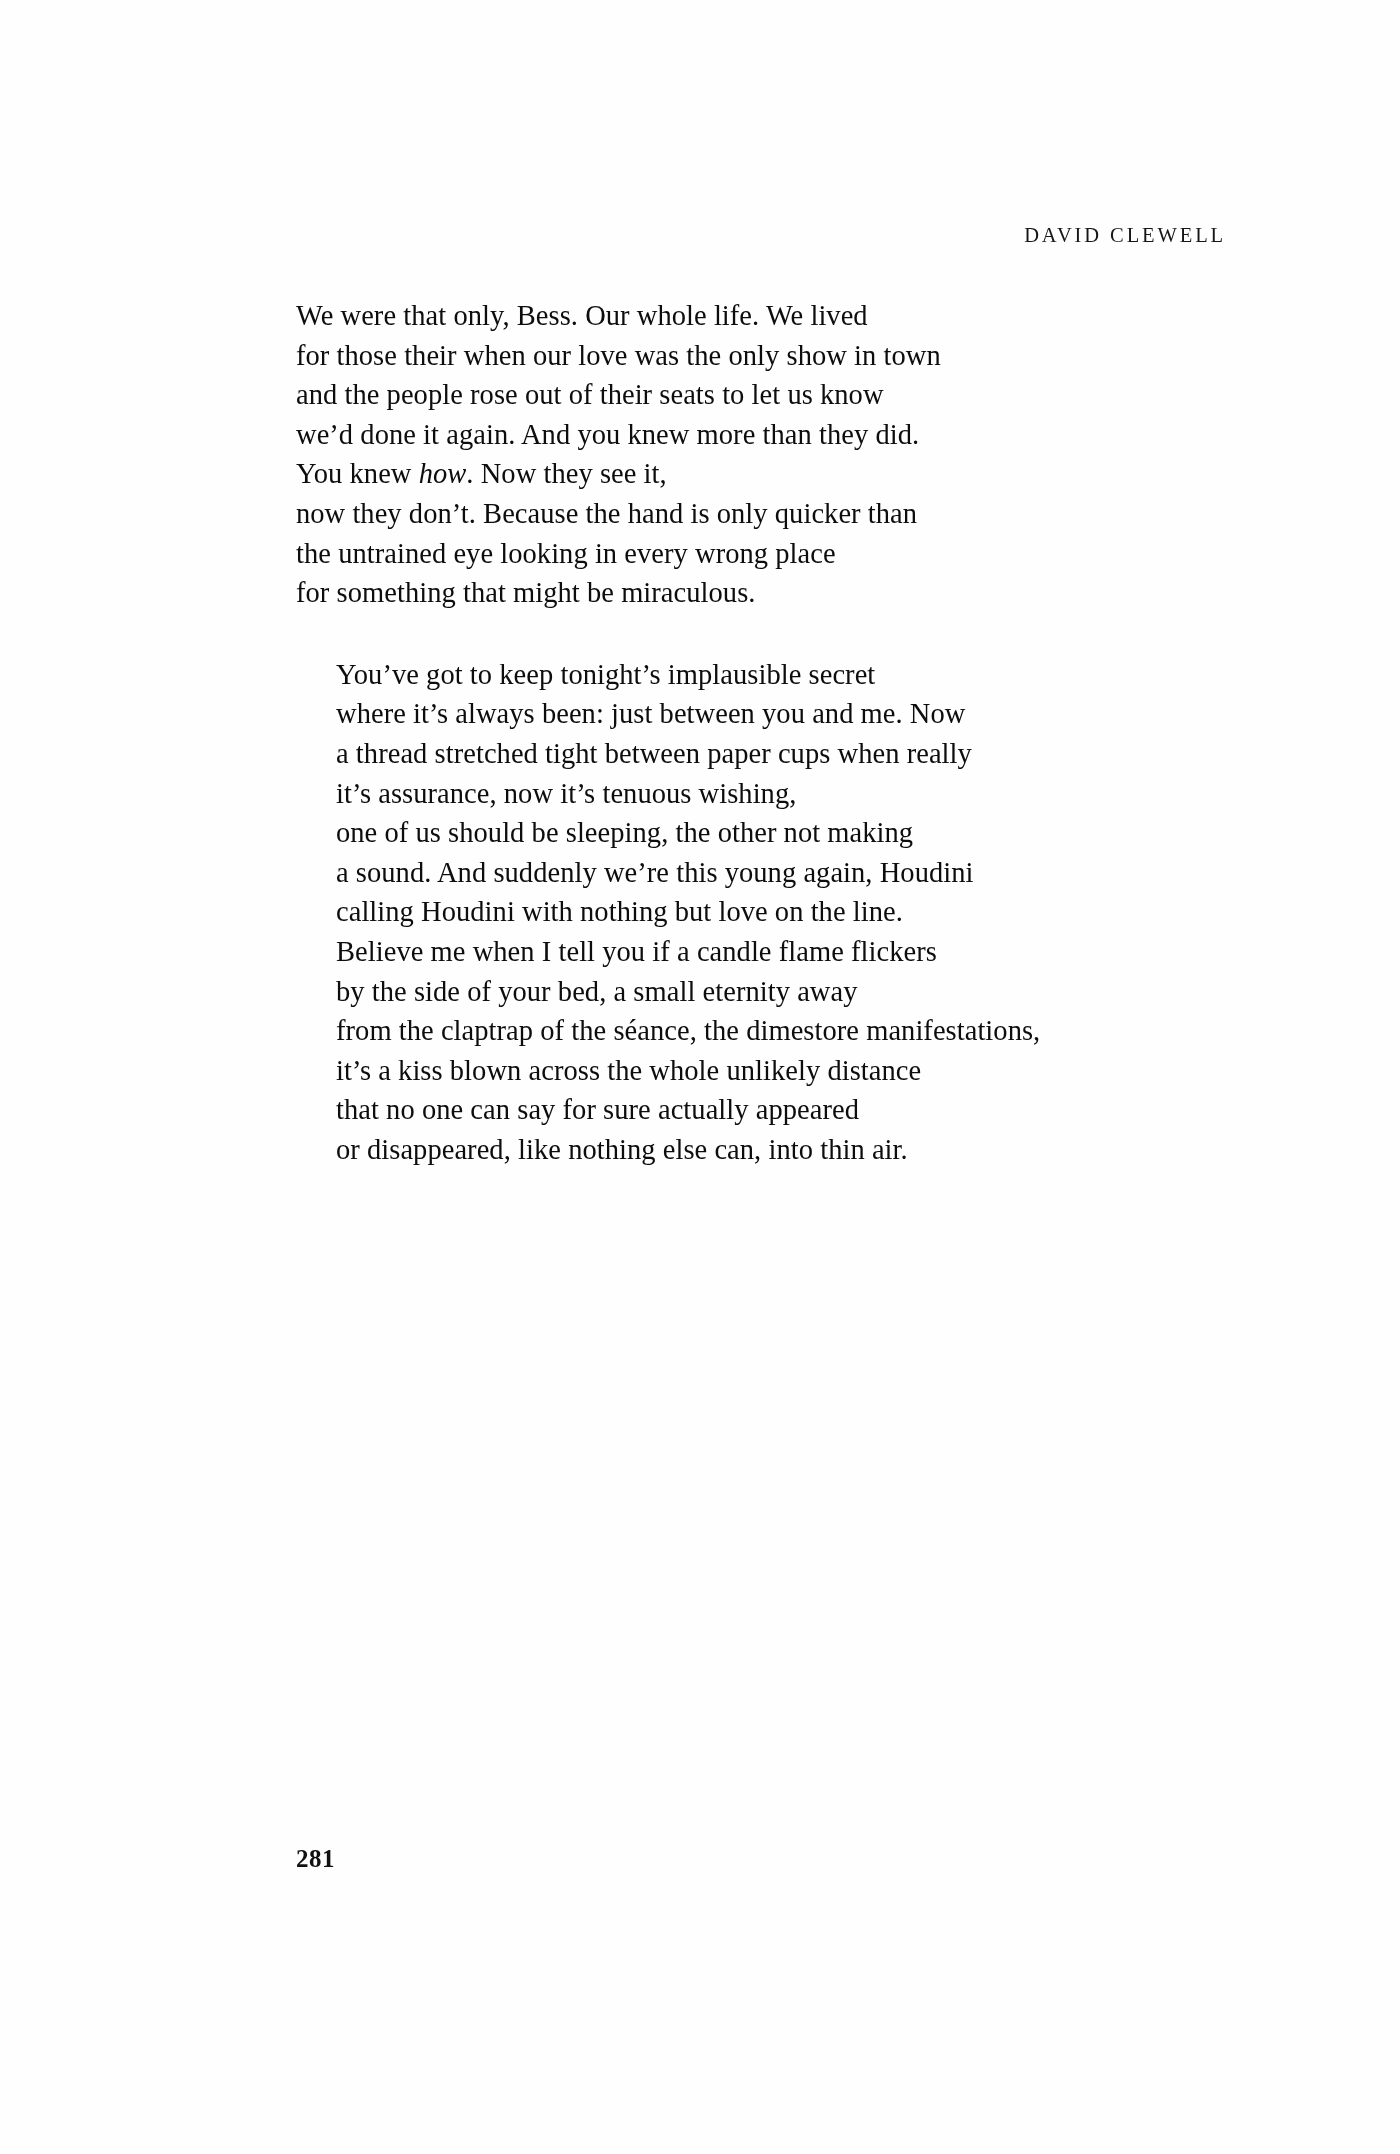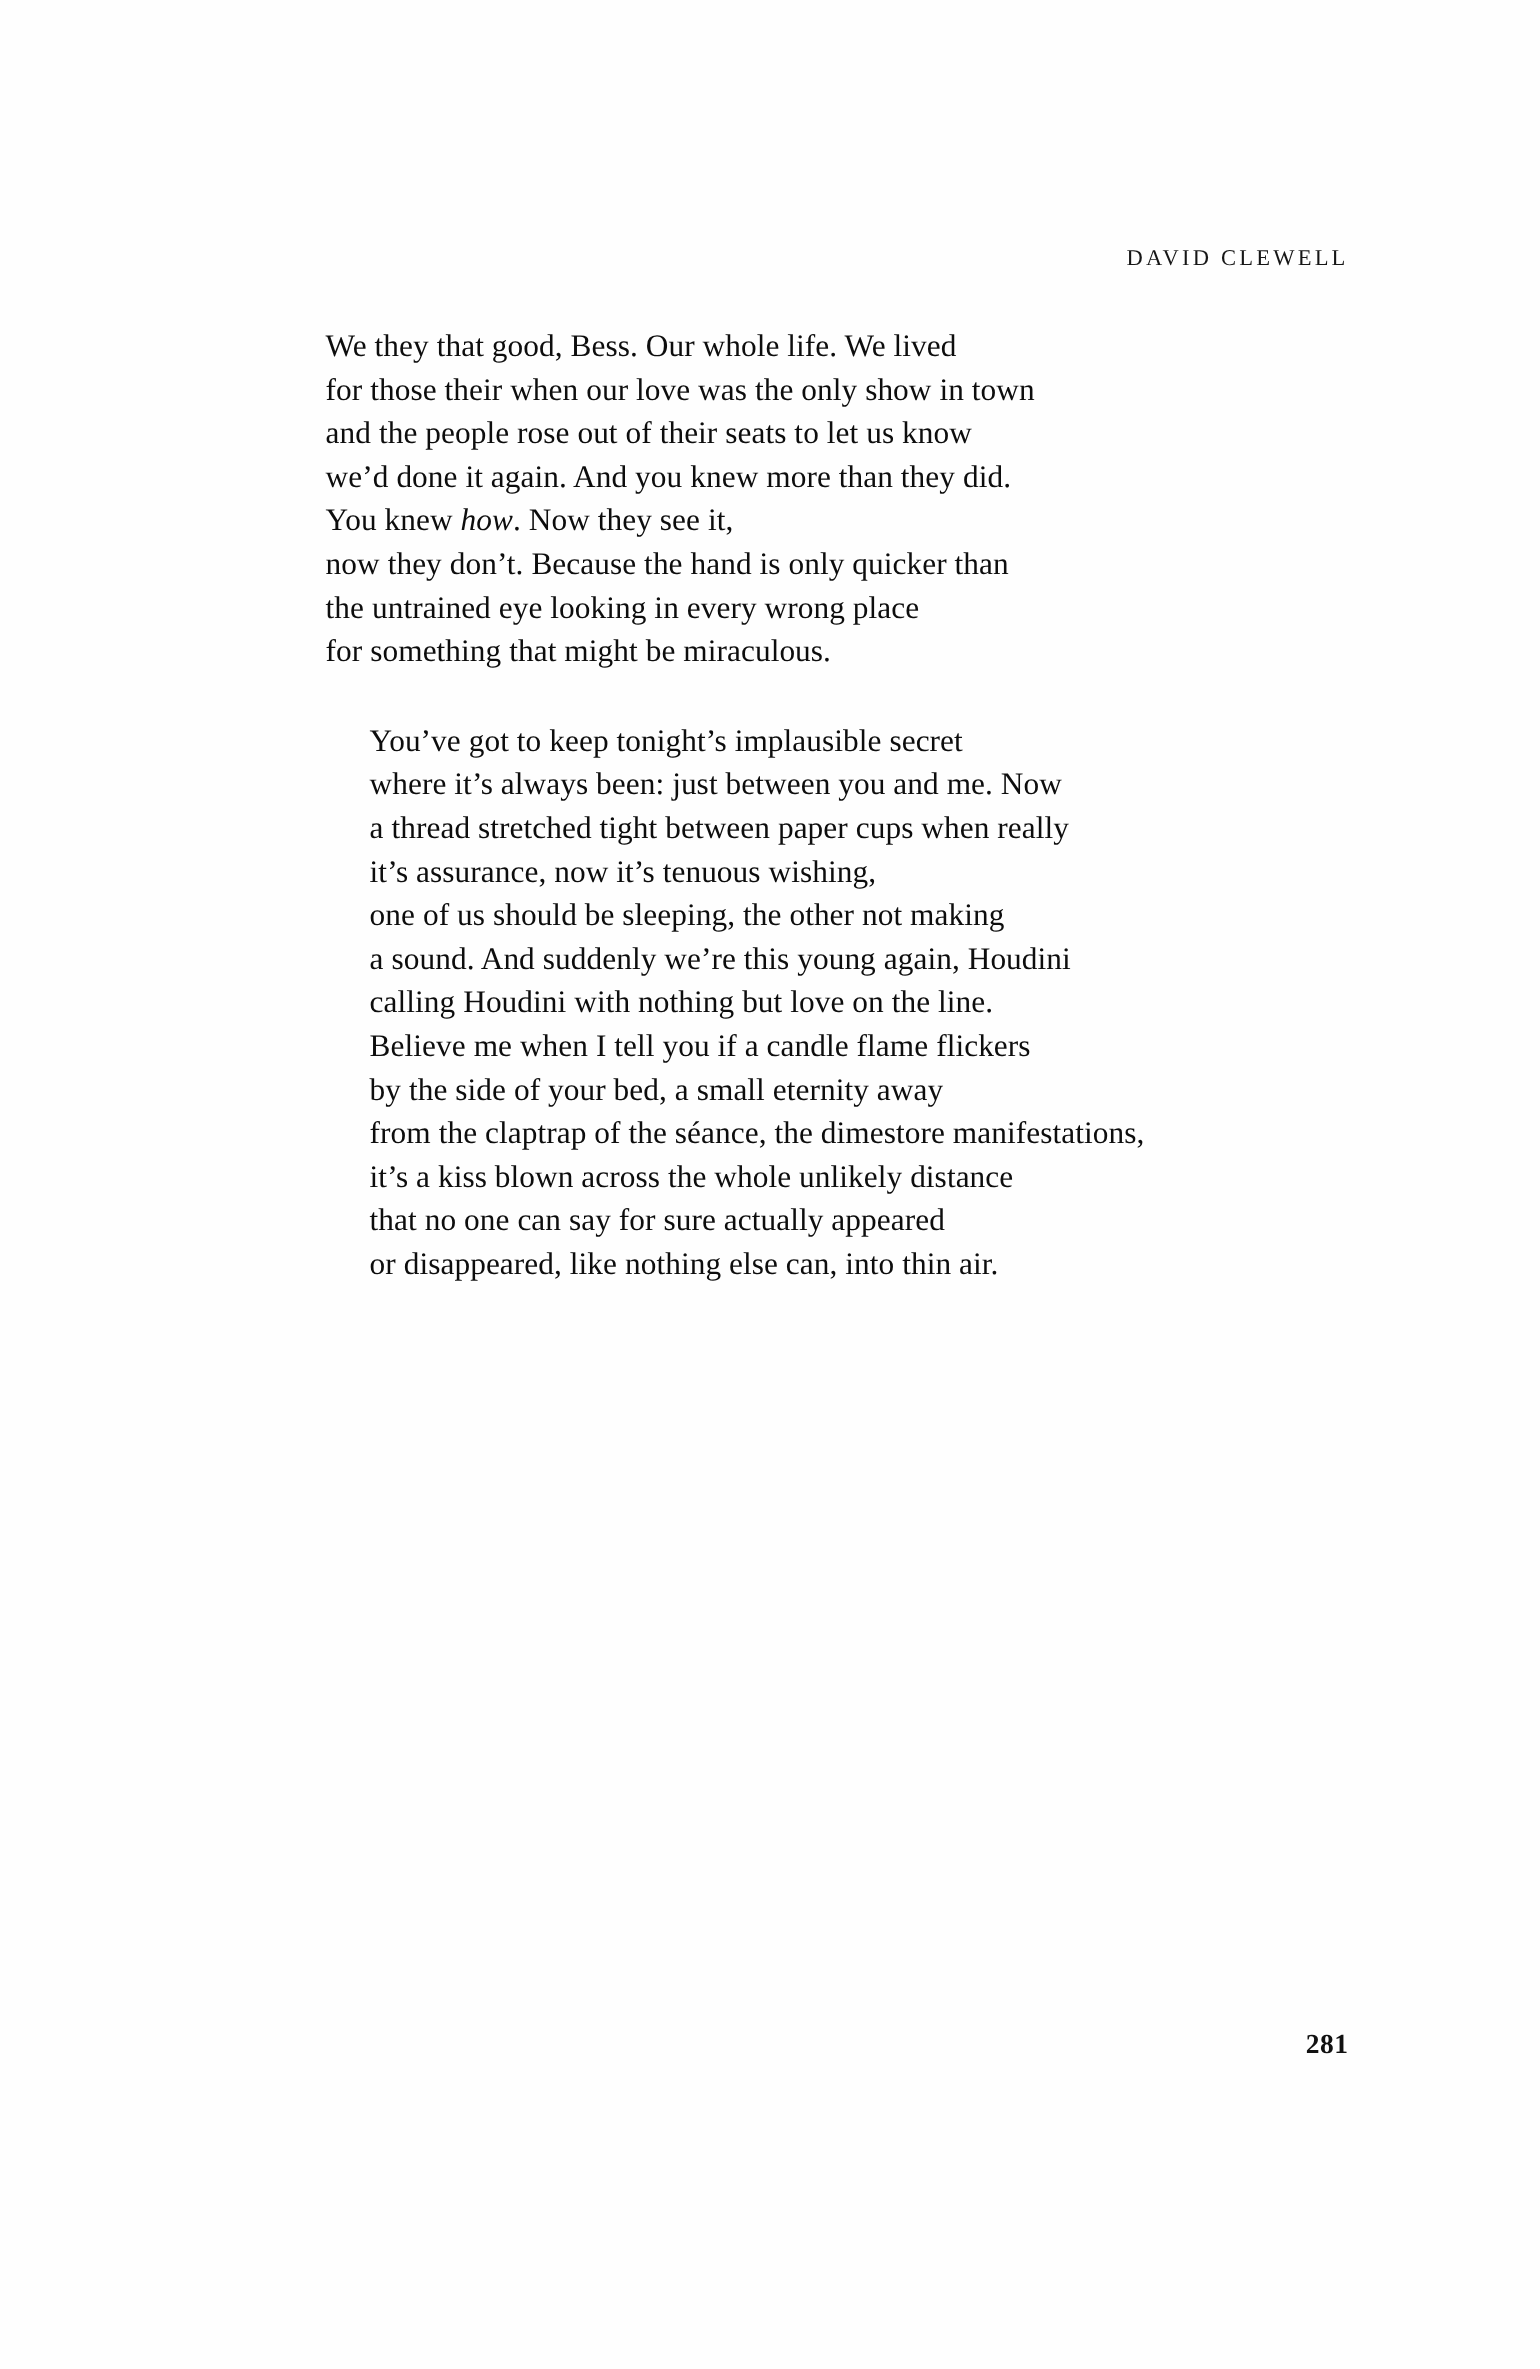--- a/index.html
+++ b/index.html
@@ -59,38 +59,38 @@
   .verse-line em {
     font-style: italic;
   }
 
   
   #folio {
     position: absolute;
     top: 1845px;
     left: 296px;
     width: 930px;
-    text-align: right;
+    text-align: left;
     font-size: 25px;
     font-weight: bold;
     letter-spacing: 0.5px;
     color: #111111;
   }
 </style>
 </head>
 <body>
 
 <div id="page">
 
   <div id="running-head">DAVID CLEWELL</div>
 
   <div id="poem">
 
     <div class="stanza">
-      <div class="verse-line">We they that good, Bess. Our whole life. We lived</div>
+      <div class="verse-line">We were that only, Bess. Our whole life. We lived</div>
       <div class="verse-line">for those their when our love was the only show in town</div>
       <div class="verse-line">and the people rose out of their seats to let us know</div>
       <div class="verse-line">we’d done it again. And you knew more than they did.</div>
       <div class="verse-line" id="italic-line">You knew <em>how</em>. Now they see it,</div>
       <div class="verse-line">now they don’t. Because the hand is only quicker than</div>
       <div class="verse-line">the untrained eye looking in every wrong place</div>
       <div class="verse-line">for something that might be miraculous.</div>
     </div>
 
     <div class="stanza">

